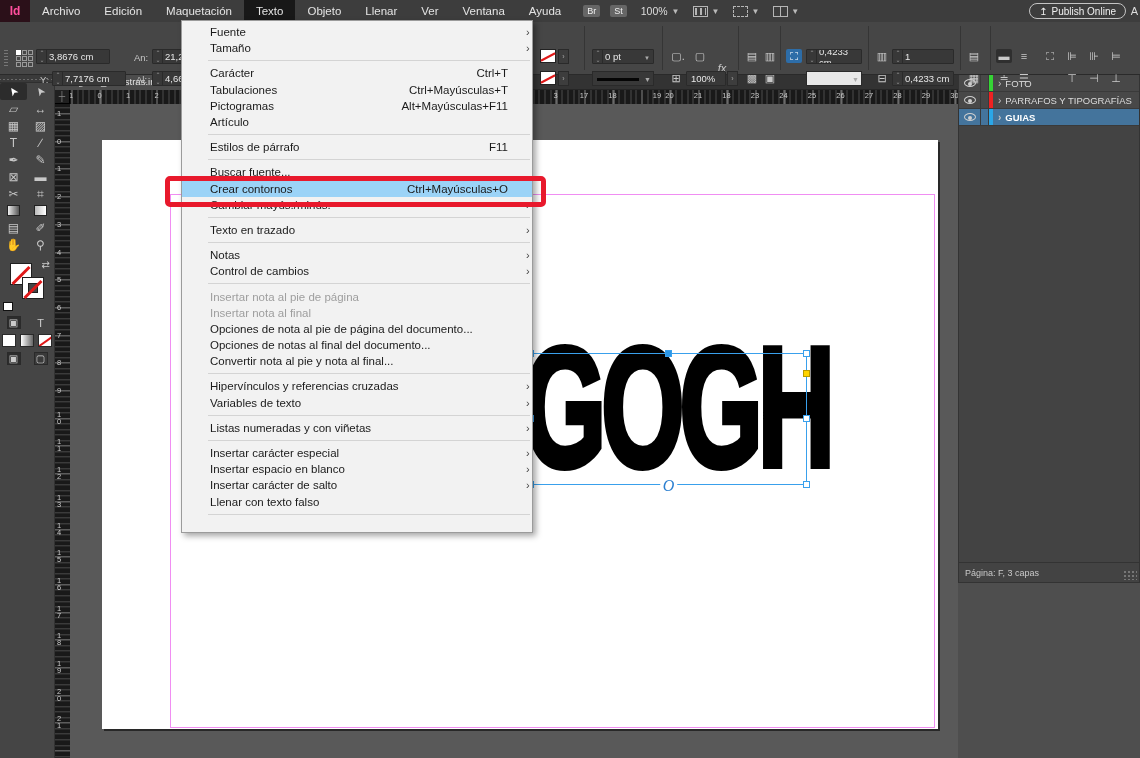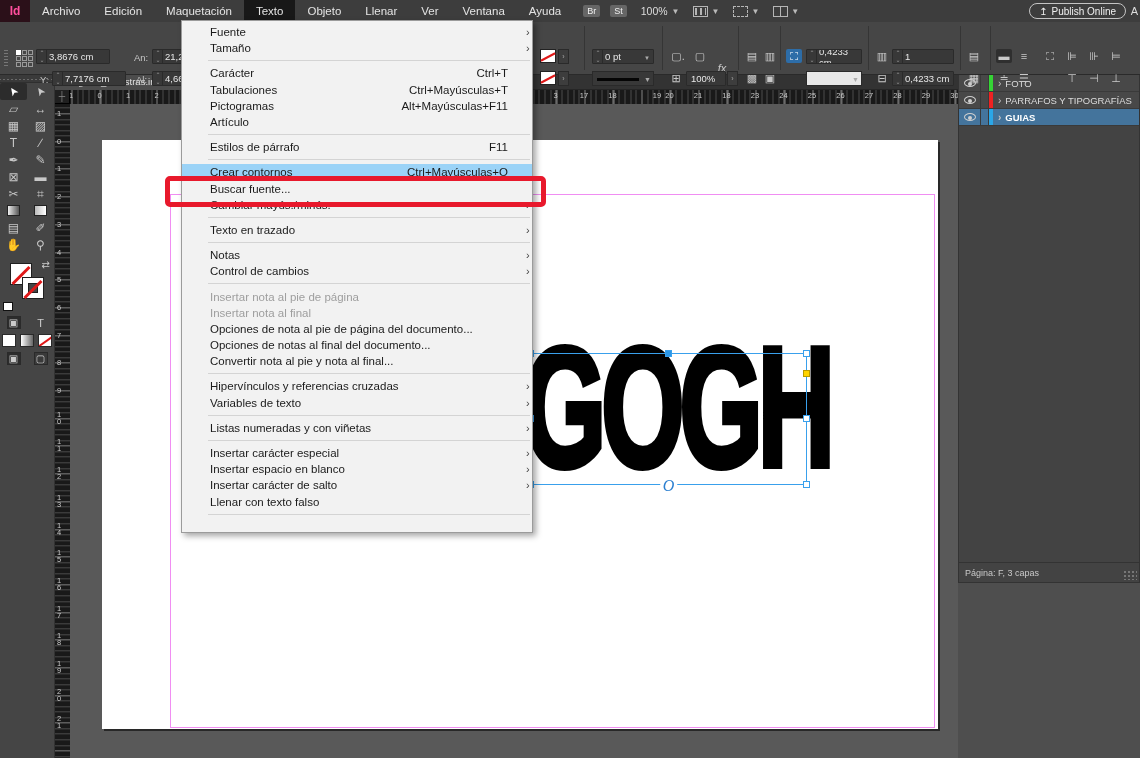--- a/index.html
+++ b/index.html
@@ -552,28 +552,28 @@
       </div>
       <div class="menu-item">
         <span class="mi-label">Artículo</span>
       </div>
       <div class="menu-sep"></div>
       <div class="menu-item">
         <span class="mi-label">Estilos de párrafo</span>
         <span class="mi-short">F11</span>
       </div>
       <div class="menu-sep"></div>
+      <div class="menu-item">
+        <span class="mi-label">Buscar fuente...</span>
+      </div>
       <div class="menu-item hl">
         <span class="mi-label">Crear contornos</span>
         <span class="mi-short">Ctrl+Mayúsculas+O</span>
       </div>
       <div class="menu-item">
-        <span class="mi-label">Buscar fuente...</span>
-      </div>
-      <div class="menu-item">
         <span class="mi-label">Cambiar mayús./minús.</span>
         <span class="mi-sub">›</span>
       </div>
       <div class="menu-sep"></div>
       <div class="menu-item">
         <span class="mi-label">Texto en trazado</span>
         <span class="mi-sub">›</span>
       </div>
       <div class="menu-sep"></div>
       <div class="menu-item">

